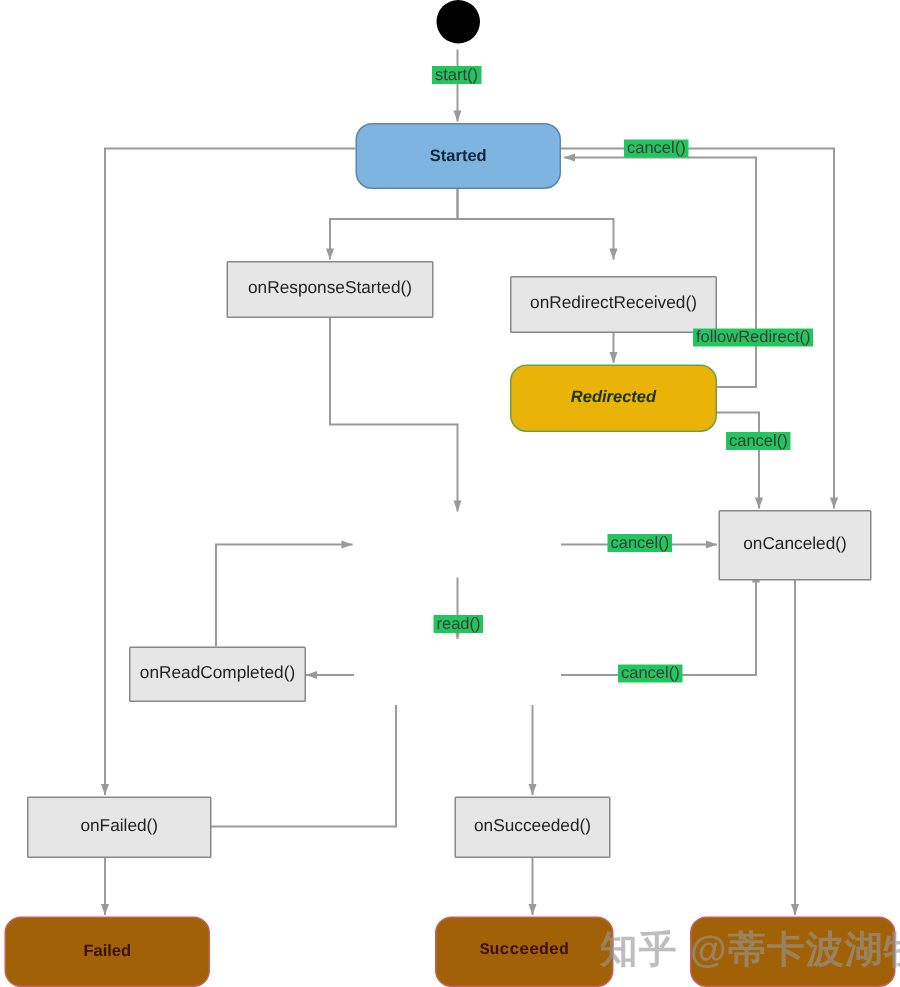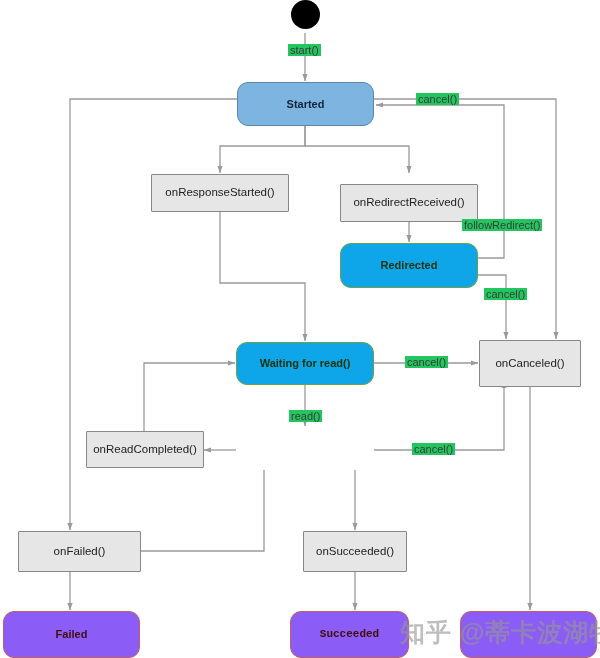--- a/index.html
+++ b/index.html
@@ -6,22 +6,22 @@
   body{width:600px;height:658px;overflow:hidden;
        font-family:"Liberation Sans","DejaVu Sans",sans-serif;}
   #stage{position:relative;width:600px;height:658px;}
   svg#wires{position:absolute;left:0;top:0;width:600px;height:658px;}
 
   .node{position:absolute;box-sizing:border-box;display:flex;
         align-items:center;justify-content:center;text-align:center;
         line-height:1.15;}
   .state{border:1px solid;border-radius:11px;font-weight:bold;font-size:11px;}
   .state.blue{background:#7eb5e0;border-color:#5a87ad;color:#12263a;}
-  .state.green{background:#0ea5e9;border-color:#6aa345;color:#18320a;}
-  .state.red{background:#8b5cf6;border-color:#c2615a;color:#3d100c;}
+  .state.green{background:#eab308;border-color:#6aa345;color:#18320a;font-style:italic;}
+  .state.red{background:#a16207;border-color:#c2615a;color:#3d100c;}
   .action{background:#e6e6e6;border:1px solid #888888;color:#222222;
           font-size:11.5px;font-weight:normal;border-radius:1px;}
   .start-dot{position:absolute;border-radius:50%;background:#000000;}
   .elabel{position:absolute;font-size:11px;color:#3b3b3b;background:#22c55e;
           padding:0 2px;white-space:nowrap;}
   .watermark{position:absolute;color:rgba(150,150,150,.62);
              font-weight:bold;white-space:nowrap;pointer-events:none;}
   .wm-main{font-size:25px;left:400px;top:616px;letter-spacing:1px;}
 </style>
 </head>
@@ -80,21 +80,20 @@
   <div class="start-dot" style="left:291px;top:0px;width:29px;height:29px;"></div>
 
   <div class="node action" style="left:151px;top:174px;width:138px;height:38px;">onResponseStarted()</div>
 
   <div class="node state blue" style="left:237px;top:82px;width:137px;height:44px;">Started</div>
 
   <div class="node action" style="left:340px;top:184px;width:138px;height:38px;">onRedirectReceived()</div>
 
   <div class="node state green" style="left:340px;top:243px;width:138px;height:45px;">Redirected</div>
 
-  <div class="node state green" style="left:236px;top:342px;width:138px;height:43px;">Waiting for read()</div>
 
 
   <div class="node action" style="left:86px;top:431px;width:118px;height:37px;">onReadCompleted()</div>
 
   <div class="node action" style="left:479px;top:340px;width:102px;height:47px;">onCanceled()</div>
 
   <div class="node action" style="left:18px;top:531px;width:123px;height:41px;">onFailed()</div>
 
   <div class="node action" style="left:303px;top:531px;width:104px;height:41px;">onSucceeded()</div>
 

